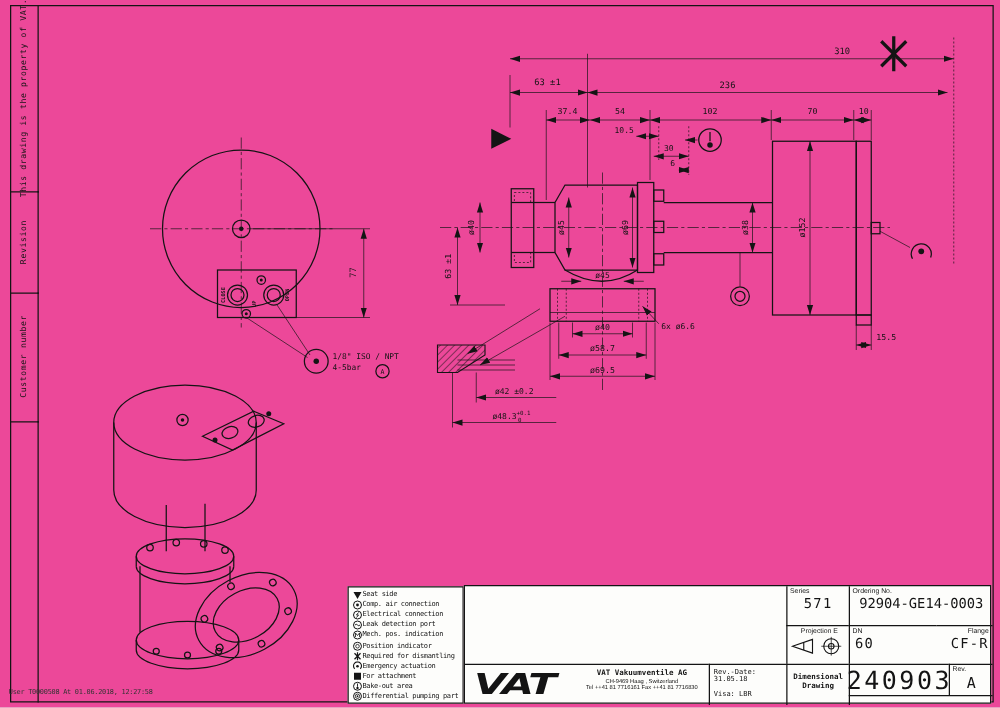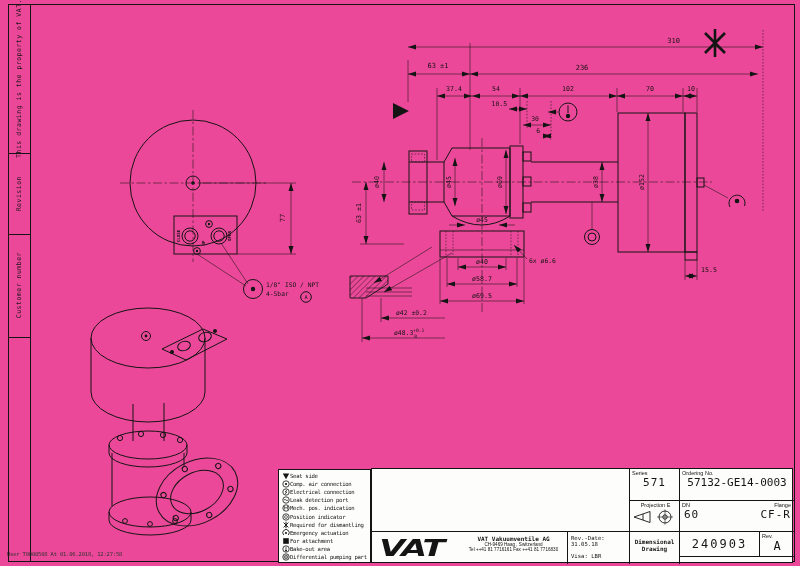--- a/index.html
+++ b/index.html
@@ -408,21 +408,21 @@
   <div class="tblock">
 
 
     <div class="cell" style="left:257px;top:0;width:50px;height:31px;border-top:none;">
       <div class="hd">Series</div>
       <div class="val-lg" style="text-align:center;">571</div>
     </div>
 
     <div class="cell" style="left:307px;top:0;width:115px;height:31px;border-top:none;border-right:none;">
       <div class="hd">Ordering No.</div>
-      <div class="val-lg" style="text-align:center;letter-spacing:0;">57132-GE14-0003</div>
+      <div class="val-lg" style="text-align:center;letter-spacing:0;">92904-GE14-0003</div>
     </div>
 
     <div class="cell" style="left:257px;top:31px;width:50px;height:31px;">
       <div class="hd" style="text-align:center;">Projection E</div>
       <svg width="46" height="18" viewBox="0 0 46 18" style="display:block;margin:0 auto;">
         <g stroke="#141414" stroke-width="0.9" fill="none">
           <path d="M2,9 L18,3.5 L18,14.5 Z"></path>
             <line x1="11" y1="6" x2="11" y2="12"></line>
           <circle cx="33" cy="9" r="6"></circle>
             <circle cx="33" cy="9" r="2.2"></circle>
@@ -456,21 +456,21 @@
       <div style="font-size:5.6px;">Rev.-Date: 31.05.18</div>
       <div style="font-size:5.6px;margin-top:6px;">Visa: LBR</div>
     </div>
 
     <div class="cell" style="left:257px;top:62px;width:50px;height:33px;text-align:center;padding-top:6px;">
       <div style="font-size:6px;font-weight:bold;">Dimensional</div>
       <div style="font-size:6px;font-weight:bold;">Drawing</div>
     </div>
 
     <div class="cell" style="left:307px;top:62px;width:80px;height:25px;display:flex;align-items:center;justify-content:center;">
-      <div style="font-size:12px;letter-spacing:2px;">240903</div>
+      <div style="font-size:20px;letter-spacing:2px;">240903</div>
     </div>
 
     <div class="cell" style="left:387px;top:62px;width:35px;height:25px;border-right:none;">
       <div class="hd">Rev.</div>
       <div style="font-size:12px;text-align:center;">A</div>
     </div>
 
     <div class="cell" style="left:307px;top:87px;width:115px;height:8px;border-right:none;text-align:right;">
       
     </div>

